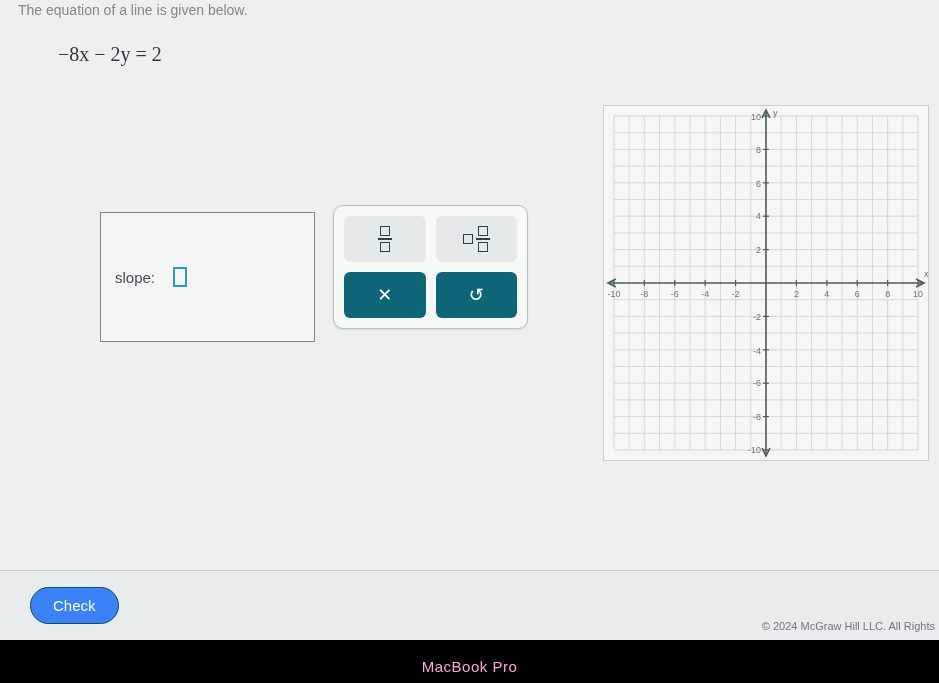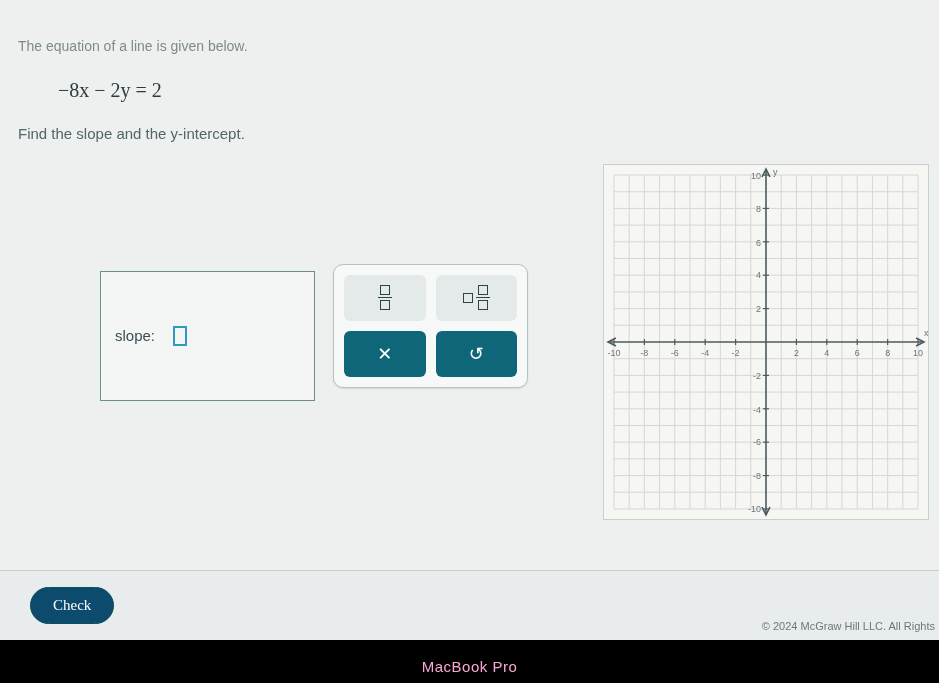--- a/index.html
+++ b/index.html
@@ -14,21 +14,20 @@
     top: 0; left: 0;
     width: 939px; height: 640px;
     background: #eef0f0;
     color: #364b4c;
   }
   .problem-text {
     padding: 0 18px;
     font-size: 15px;
     line-height: 1.5;
     color: #52656a;
-    margin-top: 36px;
   }
   .problem-heading {
     color: #7d8a8d;
     font-size: 14px;
   }
   .equation {
     font-family: "Times New Roman", serif;
     font-size: 20px;
     color: #2a3a3e;
     padding: 18px 0 18px 40px;
@@ -120,28 +119,27 @@
   .footer-bar {
     position: absolute;
     left: 0; bottom: 0;
     width: 100%; height: 70px;
     background: #e9eced;
     border-top: 1px solid #c5cdce;
   }
   .check-btn {
     position: absolute;
     left: 30px; top: 16px;
-    background: #0c4a6e;
+    background: #3b82f6;
     color: #fff;
     border-radius: 22px;
     padding: 9px 22px;
     font-size: 15px;
     cursor: pointer;
     border: 1px solid #0a505e;
-    font-family: Liberation Serif, serif;
   }
   .copyright {
     position: absolute;
     right: 4px; bottom: 8px;
     font-size: 11px;
     color: #6d777a;
   }
   .laptop-label {
     position: absolute;
     left: 0; right: 0; bottom: 8px;
@@ -160,21 +158,20 @@
   }
 </style>
 </head>
 <body>
 
 <div class="screen">
 
   <div class="problem-text">
     <div class="problem-heading">The equation of a line is given below.</div>
     <div class="equation">−8x − 2y = 2</div>
-    <div>Find the slope and the y-intercept.</div>
   </div>
 
   <div class="main-area">
 
     <div class="cursor">➤</div>
 
     <div class="answer-box">
       <div class="answer-row">
         <span>slope:</span>
         <span class="blank"></span>

